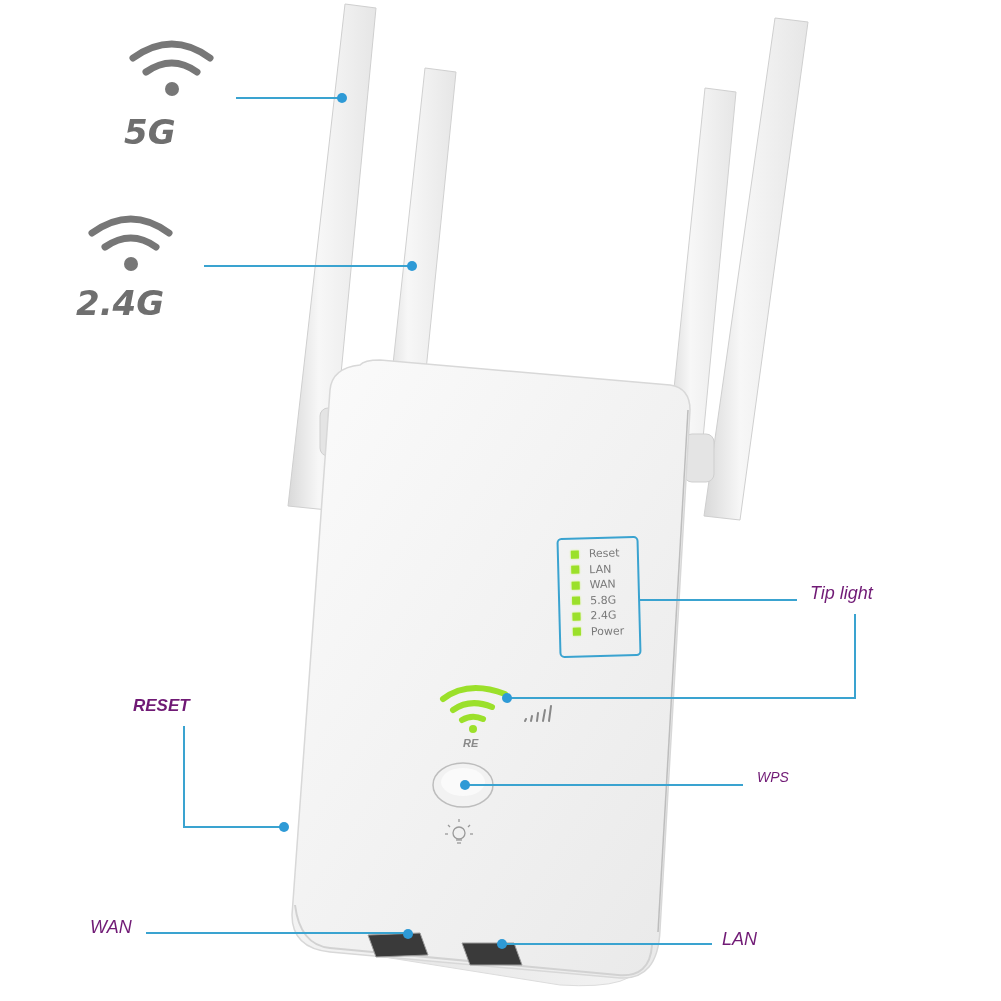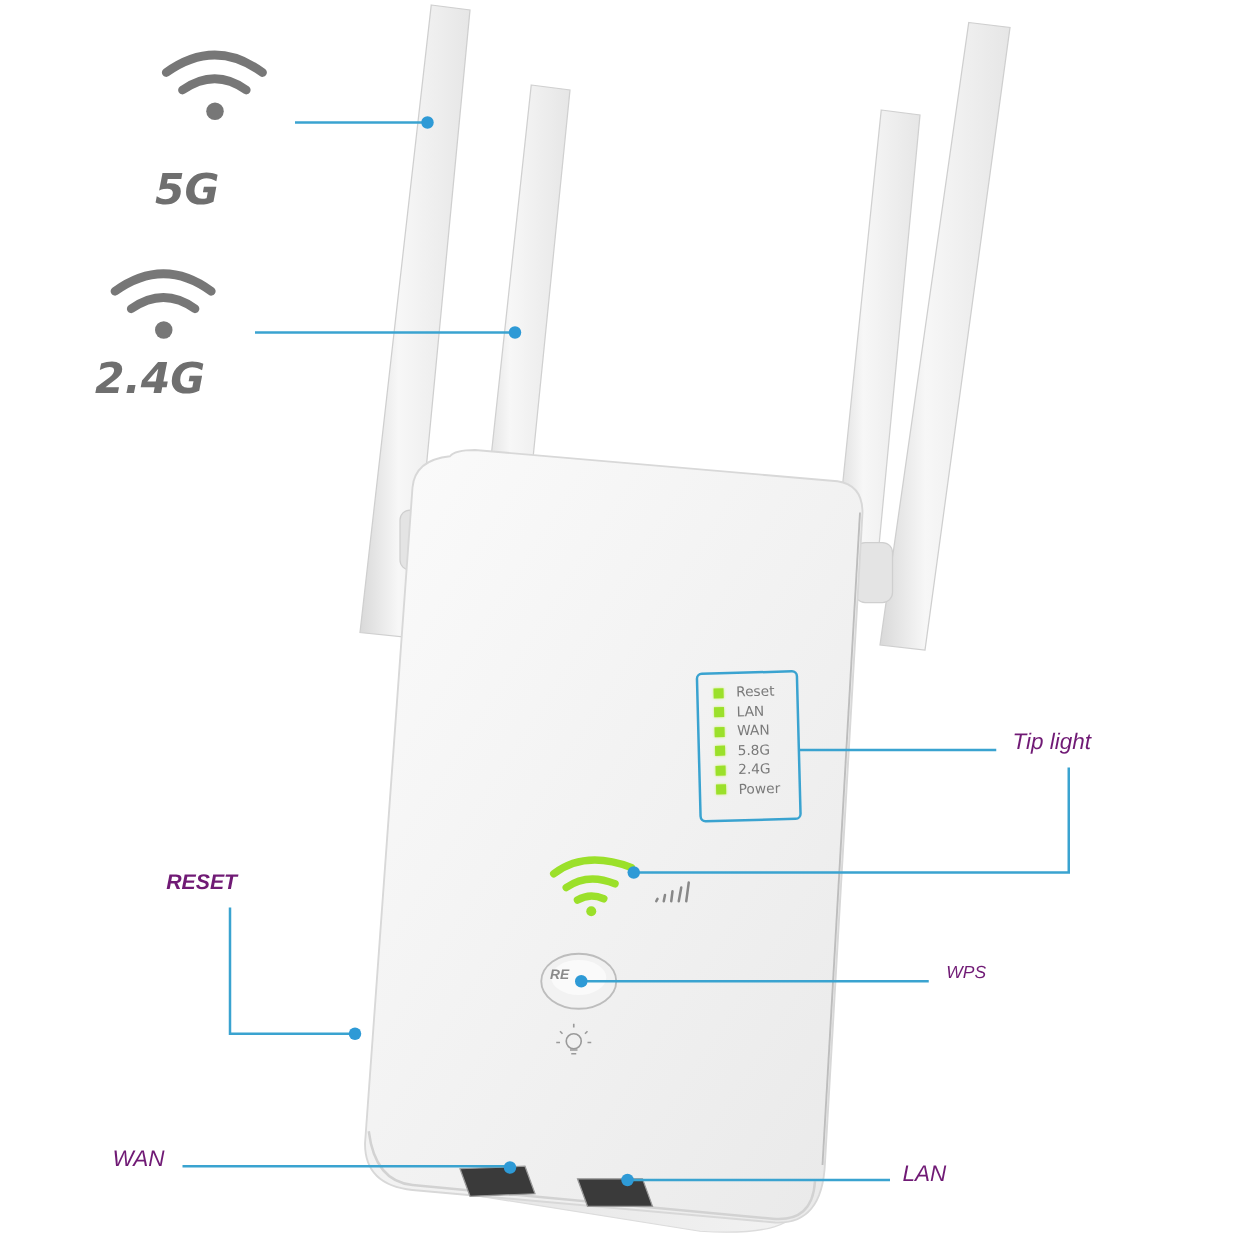--- a/index.html
+++ b/index.html
@@ -125,21 +125,21 @@
       <circle cx="342" cy="98" r="5"></circle>
       <circle cx="412" cy="266" r="5"></circle>
       <circle cx="507" cy="698" r="5"></circle>
       <circle cx="465" cy="785" r="5"></circle>
       <circle cx="284" cy="827" r="5"></circle>
       <circle cx="408" cy="934" r="5"></circle>
       <circle cx="502" cy="944" r="5"></circle>
     </g>
   </svg>
 
-  <div class="band-label" style="left:124px;top:112px;font-size:34px;margin-top:20px;">5G</div>
+  <div class="band-label" style="left:124px;top:112px;font-size:34px;">5G</div>
   <div class="band-label" style="left:76px;top:283px;font-size:34px;">2.4G</div>
 
   <div class="led-panel">
     <div style="height:7px"></div>
     <div class="led-row">
         <span class="led"></span>
         <span class="led-text">Reset</span>
       </div>
     <div class="led-row">
         <span class="led"></span>
@@ -156,21 +156,21 @@
     <div class="led-row">
         <span class="led"></span>
         <span class="led-text">2.4G</span>
       </div>
     <div class="led-row">
         <span class="led"></span>
         <span class="led-text">Power</span>
       </div>
   </div>
 
-  <div style="position:absolute;left:440px;top:737px;font-size:11px;font-weight:bold;font-style:italic;color:#8a8a8a;margin-top:37px;">RE</div>
+  <div style="position:absolute;left:463px;top:737px;font-size:11px;font-weight:bold;font-style:italic;color:#8a8a8a;">RE</div>
 
   <div class="label" style="left:810px;top:583px;font-size:18px;">Tip light</div>
   <div class="label" style="left:757px;top:769px;font-size:14px;">WPS</div>
   <div class="label" style="left:133px;top:696px;font-size:17px;font-weight:bold;">RESET</div>
   <div class="label" style="left:90px;top:917px;font-size:18px;">WAN</div>
   <div class="label" style="left:722px;top:929px;font-size:18px;">LAN</div>
 
 </div>
 
 </body></html>

